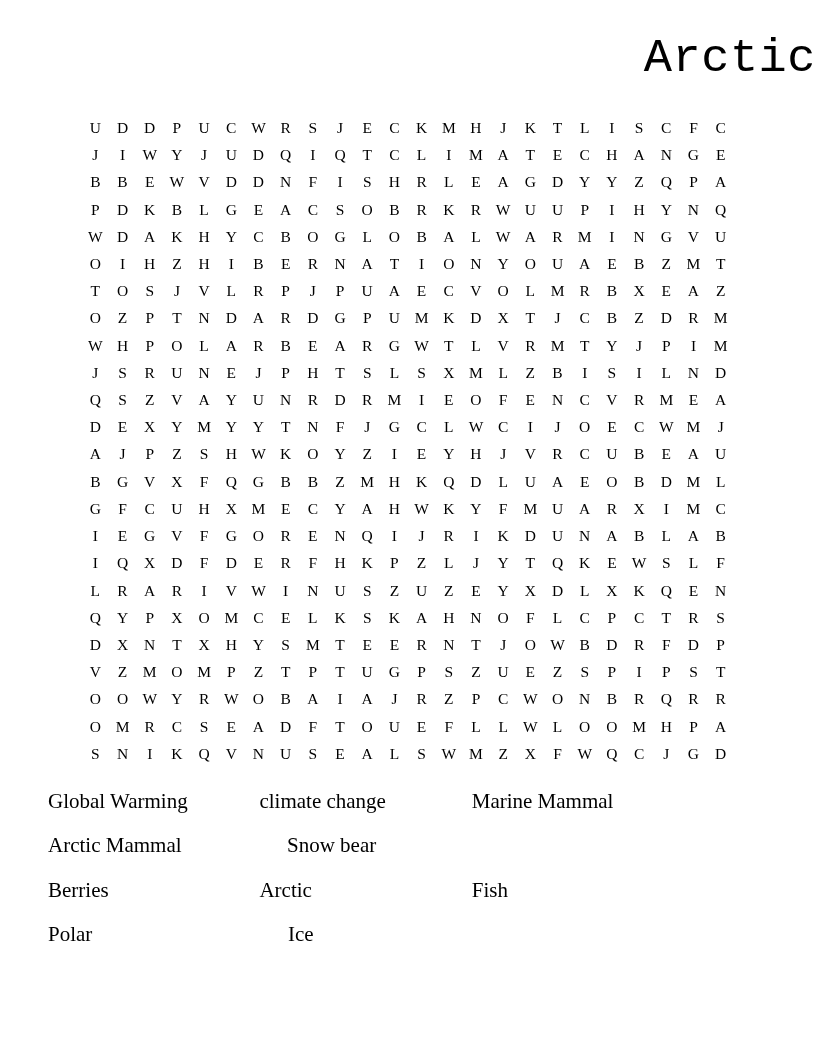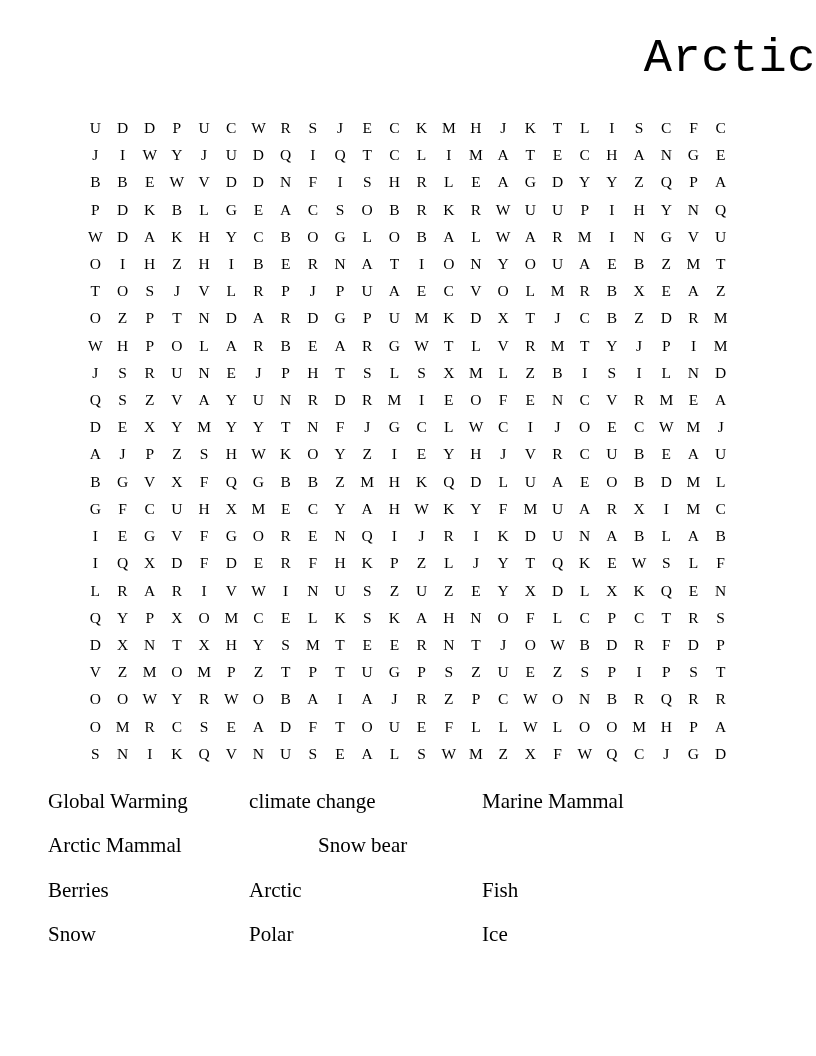--- a/index.html
+++ b/index.html
@@ -71,21 +71,21 @@
     height: 44.5px;
   }
   .word-cell {
     font-size: 21px;
     font-family: "Liberation Serif", "DejaVu Serif", serif;
     color: #000;
     white-space: nowrap;
   }
   .word-cell.col-1 { width: 239px; }
   .word-cell.col-2 { width: 240px; }
-  .word-cell.col-3 { width: 240px; margin-left: 31px; }
+  .word-cell.col-3 { width: 240px; }
 </style>
 </head>
 <body>
 
 <div class="page">
 
   <h1 class="puzzle-title">Arctic</h1>
 
   <div class="grid-wrap">
     <table class="word-grid">
@@ -731,20 +731,19 @@
       <div class="word-cell col-3">Snow bear</div>
     </div>
 
     <div class="word-row">
       <div class="word-cell col-1">Berries</div>
       <div class="word-cell col-2">Arctic</div>
       <div class="word-cell col-3">Fish</div>
     </div>
 
     <div class="word-row">
-      <div class="word-cell col-1">Snow</div>
       <div class="word-cell col-2">Polar</div>
       <div class="word-cell col-3">Ice</div>
     </div>
 
   </div>
 
 </div>
 
 </body></html>

